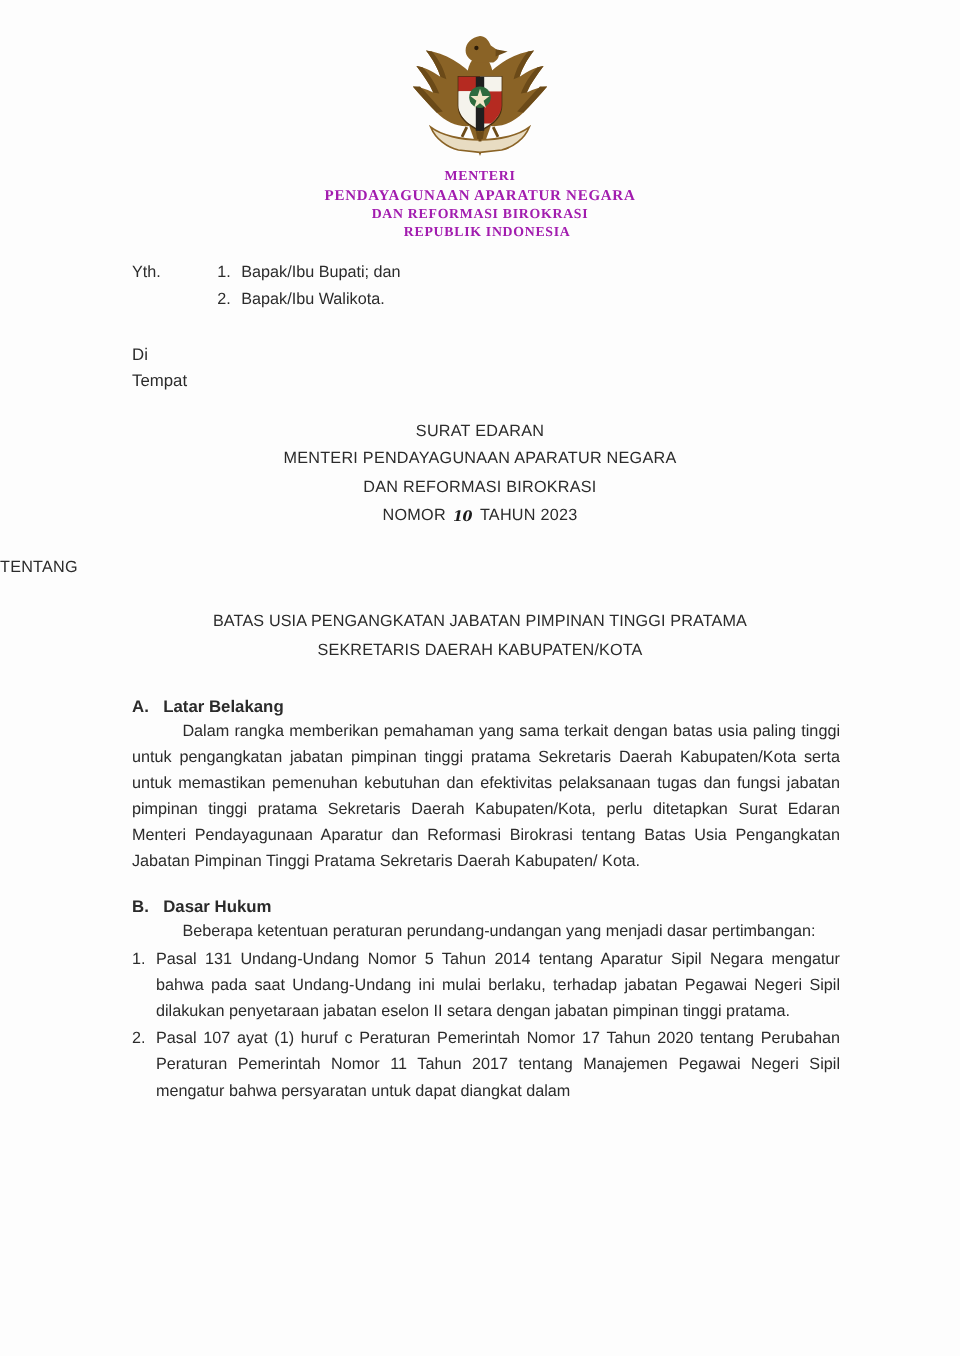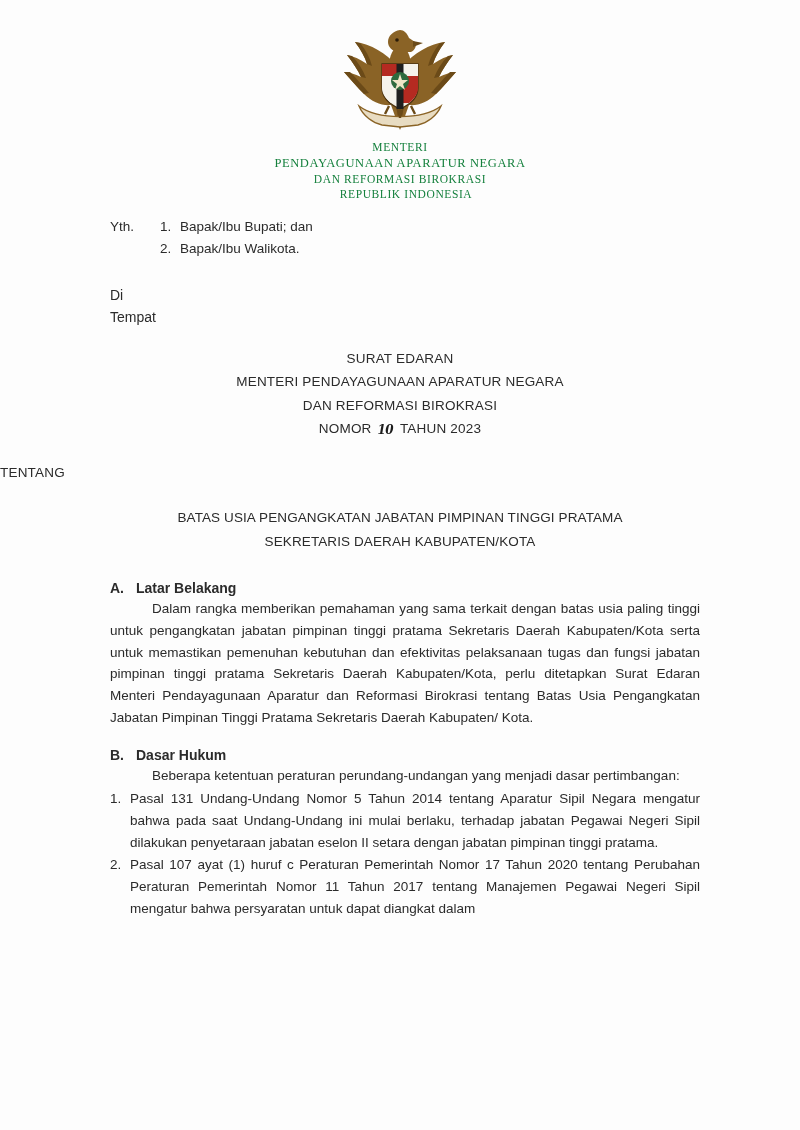--- a/index.html
+++ b/index.html
@@ -24,22 +24,22 @@
     text-align: center;
   }
   .emblem {
     width: 118px;
     height: 108px;
     margin: 0 auto 6px auto;
     display: block;
   }
   .ministry-lines {
     font-family: "Liberation Serif", serif;
-    font-weight: normal;
-    color: #15803d;
+    font-weight: bold;
+    color: #a21caf;
     letter-spacing: 0.6px;
     line-height: 1.32;
   }
   .ministry-lines .l1 { font-size: 11.5px; }
   .ministry-lines .l2 { font-size: 12.5px; }
   .ministry-lines .l3 { font-size: 11.5px; }
   .ministry-lines .l4 { font-size: 11.5px; padding-left: 12px; }
 
   
   .date-row {
@@ -62,20 +62,21 @@
 
   
   .addressee {
     margin-top: 14px;
     padding-left: 110px;
     font-size: 13.5px;
     line-height: 1.62;
   }
   .addressee-row {
     display: flex;
+    gap: 21px;
   }
   .addressee-label {
     width: 50px;
     flex: 0 0 50px;
   }
   .addressee-list {
     flex: 1;
   }
   .addressee-item {
     display: flex;

